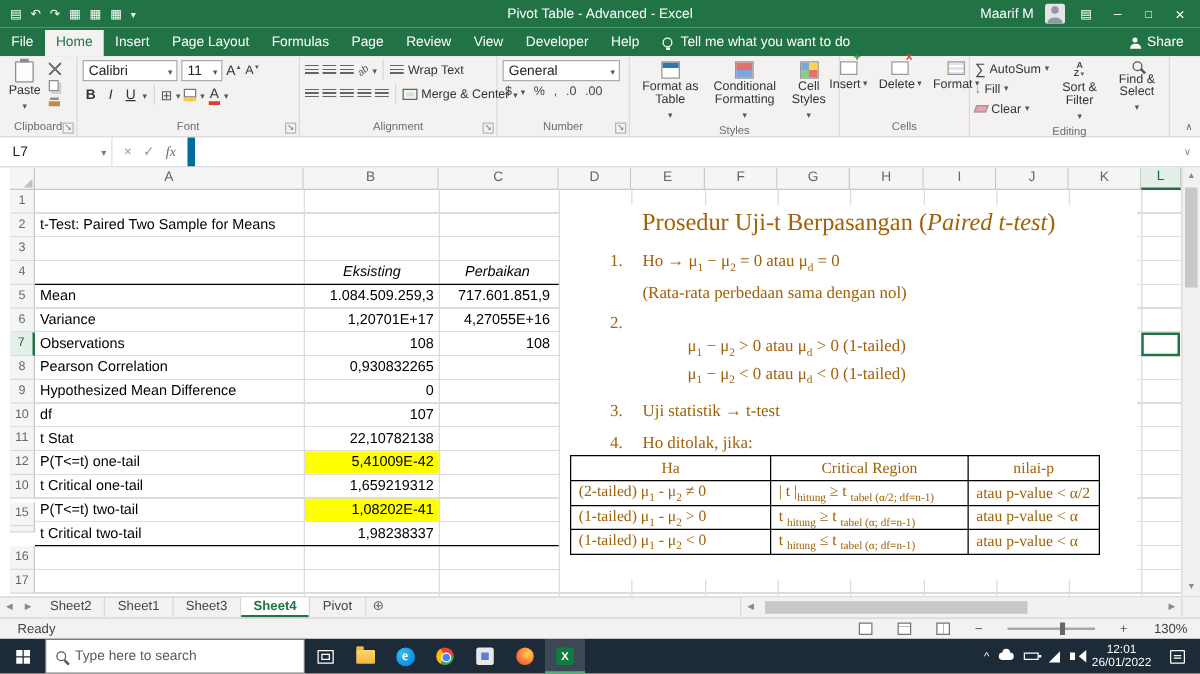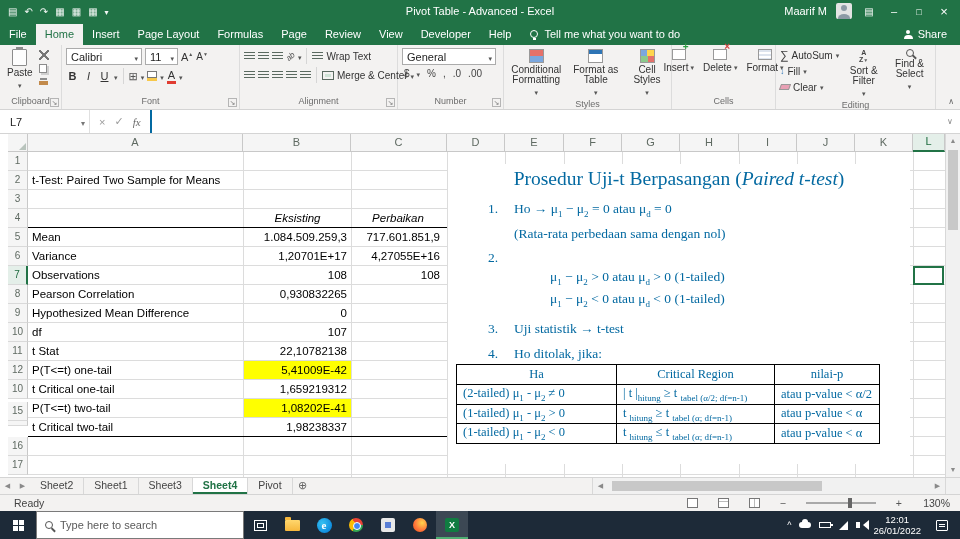--- a/index.html
+++ b/index.html
@@ -91,21 +91,21 @@
   .ic-mag::after{content:"";position:absolute;width:5px;height:1.5px;background:#555;right:-4px;bottom:-1px;transform:rotate(45deg);}
   .edrow{display:flex;align-items:center;gap:3px;line-height:13px;}
   .rib-collapse{position:absolute;right:6px;bottom:3px;font-size:8px;color:#666;}
   .rib-collapse::after{content:"∧";}
 
   
   .fbar{position:absolute;left:0;top:110px;width:960px;height:24px;background:#fff;border-bottom:1px solid #d4d4d4;
     display:flex;align-items:stretch;font-size:11px;}
   .namebox{width:90px;display:flex;align-items:center;justify-content:space-between;padding:0 4px 0 10px;border-right:1px solid #e0e0e0;}
   .nb-caret::after{content:"▾";font-size:8px;color:#777;}
-  .fxbtns{display:flex;align-items:center;gap:9px;padding:0 9px;border-right:2px solid #0369a1;color:#9a9a9a;}
+  .fxbtns{display:flex;align-items:center;gap:9px;padding:0 9px;border-right:6px solid #0369a1;color:#9a9a9a;}
   .g-x::after{content:"×";} .g-check::after{content:"✓";}
   .fxit{font-style:italic;font-family:"Liberation Serif",serif;color:#6a6a6a;}
   .finput{flex:1;}
   .fbar-exp{width:20px;display:flex;align-items:center;justify-content:center;color:#888;font-size:8px;}
   .fbar-exp::after{content:"∨";}
 
   
   .corner{position:absolute;left:8px;top:134px;width:20px;height:18px;background:#f5f5f5;
     border-right:1px solid #c8c8c8;border-bottom:1px solid #c8c8c8;}
   .corner::after{content:"";position:absolute;right:1px;bottom:1px;border-left:7px solid transparent;border-bottom:7px solid #b9c4bd;}
@@ -124,21 +124,21 @@
   .vb{left:216px;width:107px;text-align:right;padding-right:4px;height:18px;}
   .vc{left:324px;width:92px;text-align:right;padding-right:4px;height:18px;}
   .hb{left:216px;width:107px;text-align:center;font-style:italic;}
   .hc{left:324px;width:92px;text-align:center;font-style:italic;}
   .hl{background:#ffff00;}
   .tline{position:absolute;left:0;width:419px;height:1px;background:#000;z-index:3;}
   .selbox{position:absolute;left:885px;top:114px;width:31px;height:19px;border:2px solid #217346;background:#fff;z-index:4;}
 
   
   .doc{position:absolute;left:420px;top:12px;width:462px;height:300px;background:#fff;z-index:2;
-    font-family:"Liberation Serif","DejaVu Serif",serif;color:#0369a1;padding:2px 4px;overflow:hidden;}
+    font-family:"Liberation Serif","DejaVu Serif",serif;color:#a16207;padding:2px 4px;overflow:hidden;}
   .doc-title{font-size:19.5px;text-align:center;margin:2px 0 10px;}
   .doc-body{padding-left:36px;font-size:13.5px;line-height:17px;}
   .ditem{display:flex;margin-bottom:2px;}
   .dnum{width:26px;flex:none;}
   .dline1{padding-left:26px;margin-bottom:7px;}
   .dline2{padding-left:62px;}
   .gap{margin-bottom:7px;}
   .mt{margin-bottom:8px;}
   .doc sub{font-size:9px;}
   .dtable{border-collapse:collapse;font-size:12.5px;margin:2px 0 0 4px;width:424px;}
@@ -363,27 +363,27 @@
           </div>
         </div>
       </div>
       <div class="rg-label">Number</div>
       <span class="launcher"></span>
     </div>
 
     <div class="rgroup" style="width:168px">
       <div class="rg-body" style="justify-content:center;width:100%">
         <div class="rbig">
+          <span class="ic-fat"></span>
+          <span class="lbl">Format as Table</span>
+          <span class="caret"></span>
+        </div>
+        <div class="rbig">
           <span class="ic-cf"></span>
           <span class="lbl">Conditional Formatting</span>
-          <span class="caret"></span>
-        </div>
-        <div class="rbig">
-          <span class="ic-fat"></span>
-          <span class="lbl">Format as Table</span>
           <span class="caret"></span>
         </div>
         <div class="rbig">
           <span class="ic-cs"></span>
           <span class="lbl" style="width:34px">Cell Styles</span>
           <span class="caret"></span>
         </div>
       </div>
       <div class="rg-label">Styles</div>
     </div>

